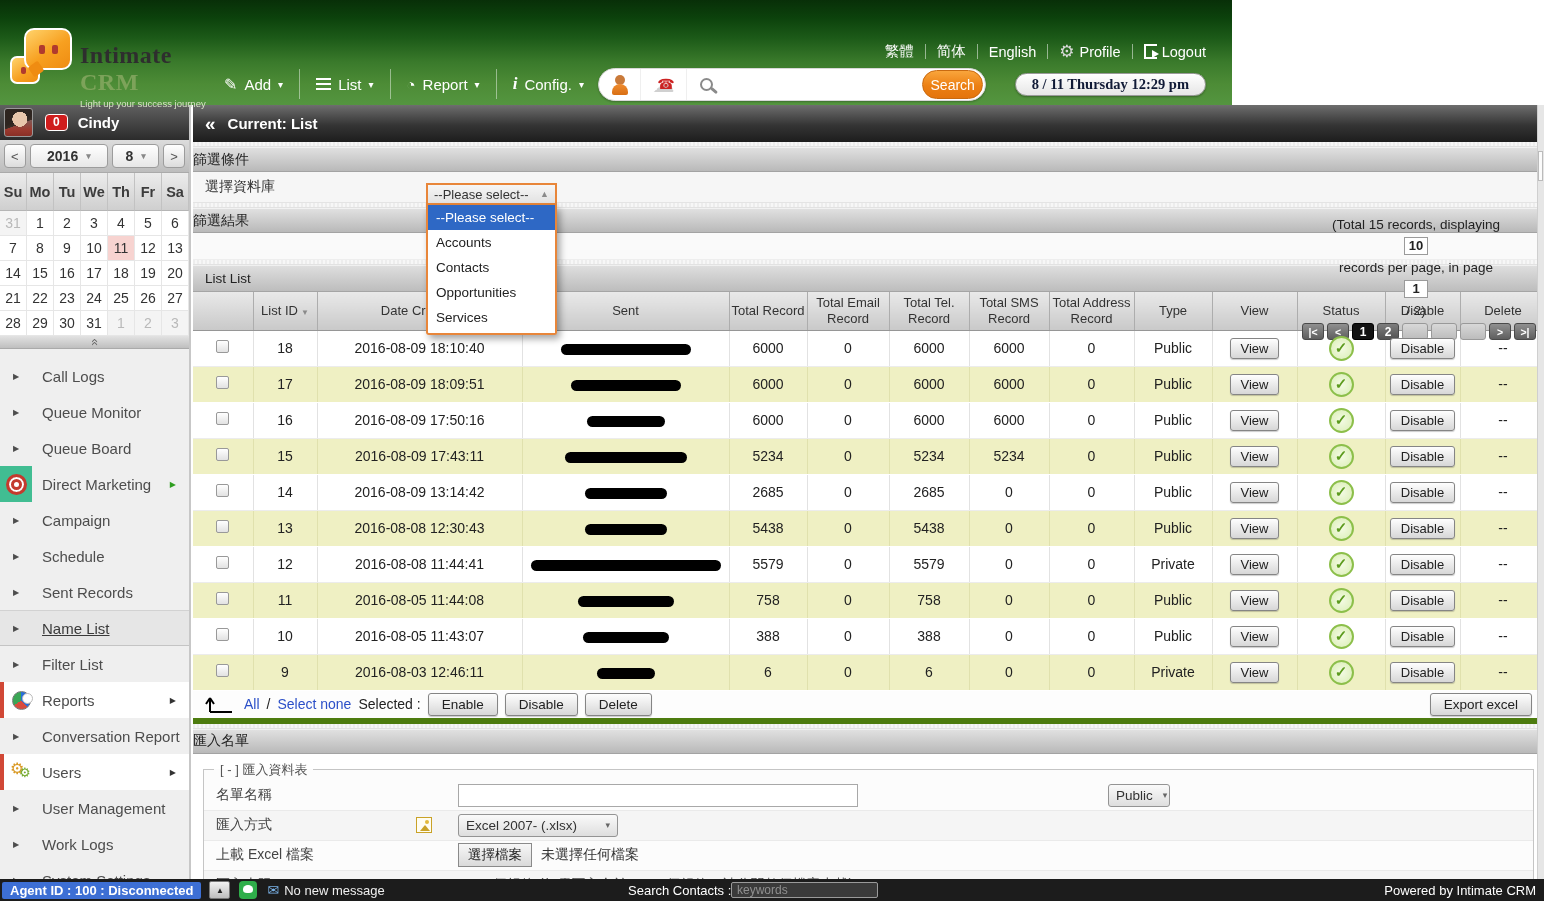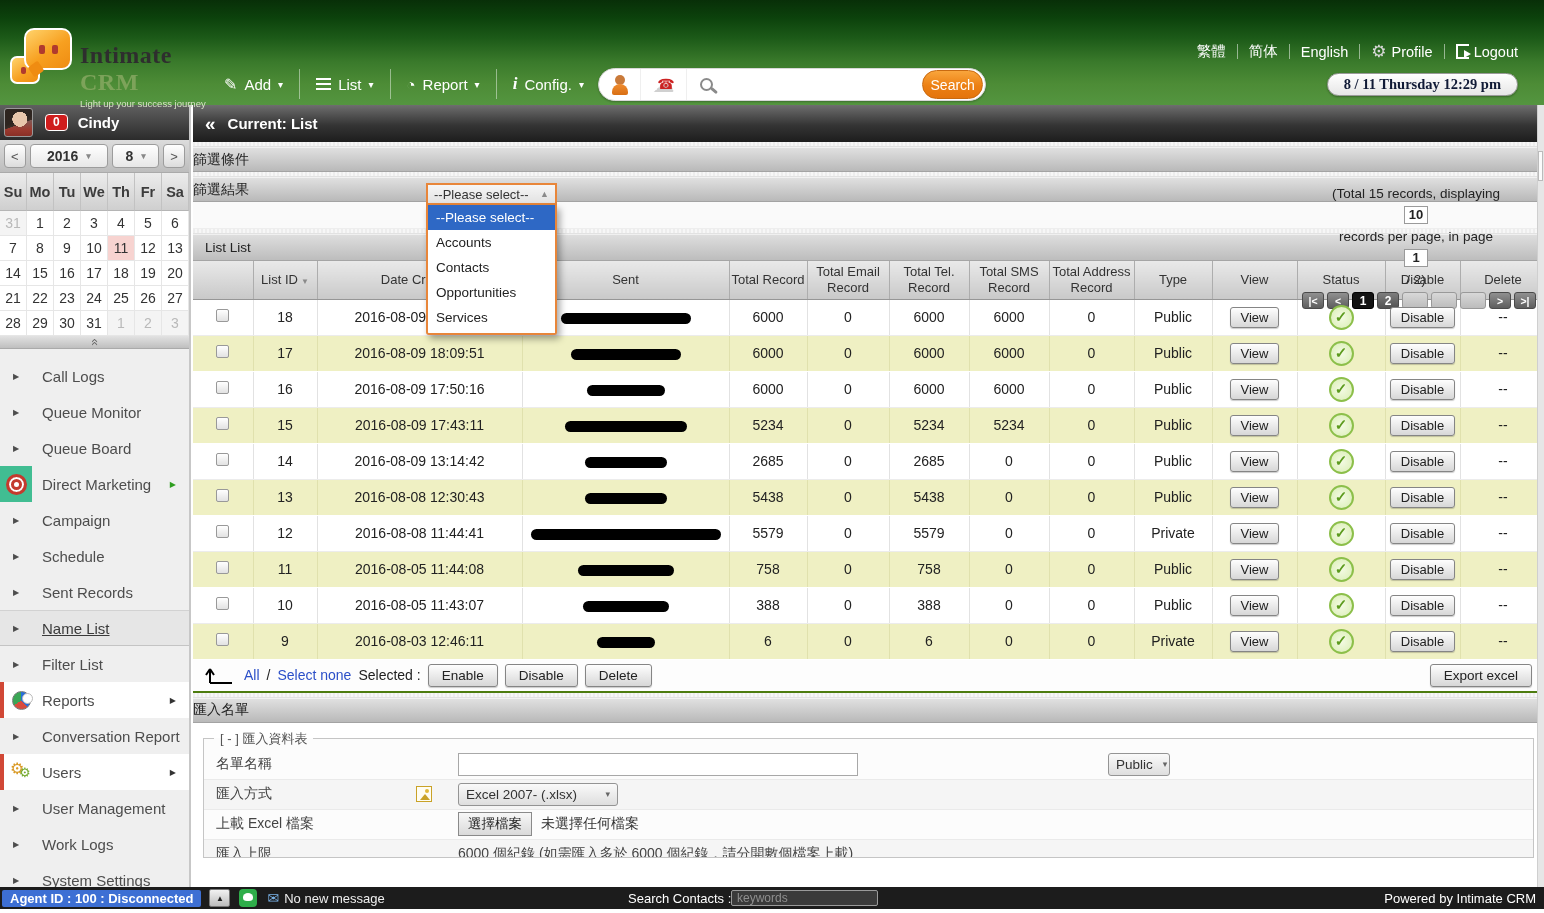--- a/index.html
+++ b/index.html
@@ -1,20 +1,20 @@
 <!DOCTYPE html>
 <html><head>
 <meta charset="utf-8">
 <style>
   * { box-sizing: border-box; margin: 0; padding: 0; }
   html,body { width:1544px; height:913px; overflow:hidden; }
   body { font-family:"Liberation Sans", sans-serif; background:#fff; position:relative; font-size:14px; color:#222; }
 
   
-  .topbar { position:absolute; left:0; top:0; width:1544px; height:105px;
+  .topbar { position:absolute; left:0; top:0; width:1232px; height:105px;
     background:linear-gradient(180deg,#082f08 0px,#0c420c 18px,#1c5a18 38px,#3a7a2b 62px,#4d8c36 84px,#549540 105px); z-index:20;}
   .logo { position:absolute; left:8px; top:26px; width:200px; height:72px; }
   .bub-back { position:absolute; left:2px; top:30px; width:30px; height:28px; border:2px solid #fff; border-radius:7px;
     background:linear-gradient(145deg,#ffd36b,#f7a020 60%,#ef8c12); }
   .bub-back::after { content:""; position:absolute; left:9px; top:9px; width:5px; height:7px; background:#b03a2e; border-radius:2px;}
   .bub-main { position:absolute; left:16px; top:2px; width:48px; height:42px; border:2px solid #fff; border-radius:10px;
     background:linear-gradient(145deg,#ffd36b,#f7a020 55%,#ef8c12); }
   .bub-main::before { content:""; position:absolute; left:13px; top:15px; width:6px; height:9px; background:#b03a2e; border-radius:2px; box-shadow:13px 0 0 #b03a2e; }
   .bub-main::after { content:""; position:absolute; left:4px; bottom:-7px; width:12px; height:12px; background:#ef8c12; transform:rotate(55deg); border-radius:2px;}
   .logo-text { position:absolute; left:72px; top:16px; width:140px;}
@@ -139,21 +139,21 @@
   .listtab th .sort { font-size:8px; color:#8a8a8a; margin-left:3px;}
   .listtab td { height:36px; text-align:center; font-size:14px; color:#222; border-right:1px solid #e2e2e2; border-bottom:1px solid #ececec; background:#fff; padding:0 2px;}
   .listtab tr.alt td { background:#eff0c3; border-right-color:#e0e1ad; border-bottom-color:#fff;}
   .cb { display:inline-block; width:13px; height:13px; border:1px solid #999; border-radius:2px; background:linear-gradient(#fff,#e2e2e2); cursor:pointer;}
   .redact { display:inline-block; height:11px; background:#000; border-radius:6px; vertical-align:middle;}
   .btn { display:inline-block; padding:2px 10px; border:1px solid #858585; border-radius:3px; background:linear-gradient(#fefefe,#d7d7d7);
     font-size:13px; color:#222; box-shadow:0 1px 1px rgba(0,0,0,.2); cursor:pointer; white-space:nowrap;}
   .okic { display:inline-flex; width:25px; height:25px; border-radius:50%; border:2px solid #8cbf4a; background:radial-gradient(#f4fbe4,#d9edb4);
     color:#5c9b1e; font-weight:bold; font-size:15px; align-items:center; justify-content:center; cursor:pointer;}
 
-  .tfooter { height:33px; background:#fdfdfd; border-bottom:2px solid #4d7c0f; display:flex; align-items:center; padding-left:10px; gap:7px; font-size:14px; position:relative;}
+  .tfooter { height:33px; background:#fdfdfd; border-bottom:6px solid #4d7c0f; display:flex; align-items:center; padding-left:10px; gap:7px; font-size:14px; position:relative;}
   .tfooter a { color:#2b4fc8; text-decoration:none; cursor:pointer;}
   .exportbtn { position:absolute; right:12px; }
   .fbtn { padding:3px 13px; font-size:13.5px;}
 
   fieldset.importfs { margin:7px 10px 0 10px; border:1px solid #c5c5c5; background:#fcfcfc; height:128px; overflow:hidden; padding-top:2px;}
   .importfs legend { margin-left:10px; padding:0 6px; font-size:13px; color:#555;}
   .frow { display:flex; align-items:center; min-height:30px; border-bottom:1px solid #eaeaea; padding-left:12px; font-size:14px; color:#444;}
   .frow:nth-child(odd) { background:#f5f5f5; }
   .flabel { width:200px; }
   .ficon { width:42px; display:flex; align-items:center;}
@@ -175,21 +175,21 @@
     justify-content:space-between; padding:0 6px; font-size:13px; color:#333; cursor:pointer;}
   .dd-head .car { font-size:9px; color:#8a8a8a;}
   .dd-list { border:2px solid #e8863a; border-top:none; background:#fff; box-shadow:3px 4px 7px rgba(0,0,0,.35); padding-bottom:3px; border-radius:0 0 3px 3px;}
   .dd-opt { height:25px; line-height:25px; padding-left:8px; font-size:13.5px; color:#222; cursor:pointer;}
   .dd-opt.selected { background:#2e68c5; color:#fff;}
 
   .scrollstrip { position:absolute; right:0; top:0; bottom:0; width:7px; background:#e6e6e6; border-left:1px solid #cfcfcf; z-index:40;}
   .scrollthumb { position:absolute; right:1px; top:46px; width:5px; height:30px; background:#fbfbfb; border:1px solid #bbb; cursor:grab;}
 
   
-  .statusbar { position:absolute; left:0; bottom:4px; width:1544px; height:22px; background:#1c1c1c; color:#fff; font-size:13px;
+  .statusbar { position:absolute; left:0; bottom:12px; width:1544px; height:22px; background:#1c1c1c; color:#fff; font-size:13px;
     display:flex; align-items:center; z-index:100;}
   .agent-chip { margin-left:2px; background:#3d6fd4; color:#fff; font-weight:bold; padding:1px 8px; border-radius:2px; white-space:nowrap; cursor:pointer;}
   .upbtn { margin-left:8px; width:21px; height:18px; background:linear-gradient(#f2f2f2,#bdbdbd); border:1px solid #777; border-radius:2px;
     color:#222; font-size:8px; display:flex; align-items:center; justify-content:center; cursor:pointer;}
   .msgr { margin-left:9px; width:18px; height:18px; background:#2fae4a; border-radius:4px; position:relative; cursor:pointer;}
   .msgr::after { content:""; position:absolute; left:4px; top:4px; width:10px; height:8px; background:#fff; border-radius:50% 50% 40% 40%;}
   .env { margin-left:10px; font-size:14px; color:#7ab3e8; cursor:pointer;}
   .nomsg { margin-left:5px; color:#efefef;}
   .sc-label { position:absolute; left:628px; color:#fff;}
   .sc-input { position:absolute; left:731px; width:147px; height:16px; background:#3a3a3a; border:1px solid #9a9a9a; border-radius:2px;
@@ -405,20 +405,23 @@
 
 <main class="content">
   <div class="crumb">
     <span class="back">«</span>
     <span>Current: List</span>
   </div>
   <div class="strip"></div>
   <div class="secbar">
       <span>篩選條件</span>
     </div>
+  <div class="filter-row">
+      <span>選擇資料庫</span>
+    </div>
   <div class="strip"></div>
   <div class="secbar">
       <span>篩選結果</span>
     </div>
   <div class="blank-row"></div>
   <div class="strip"></div>
 
   <div class="listbar">
     <span>List List</span>
     <div class="lb-right">

